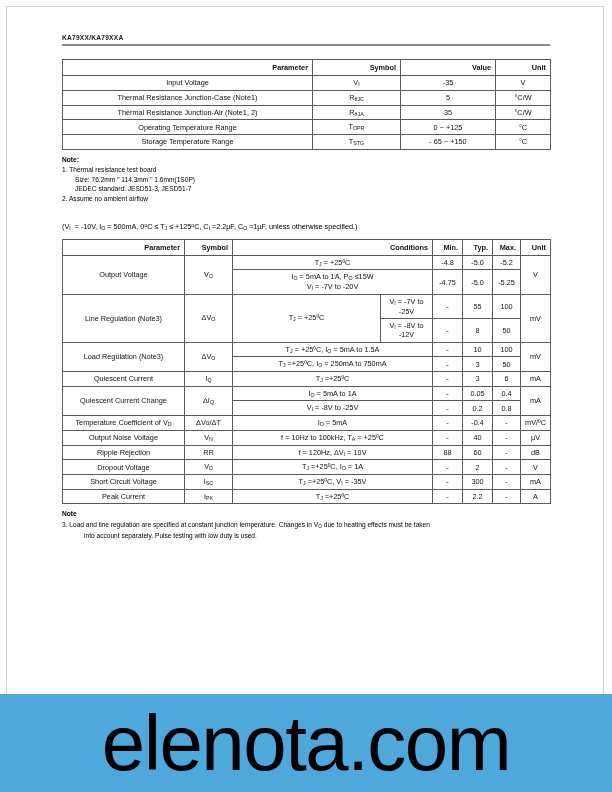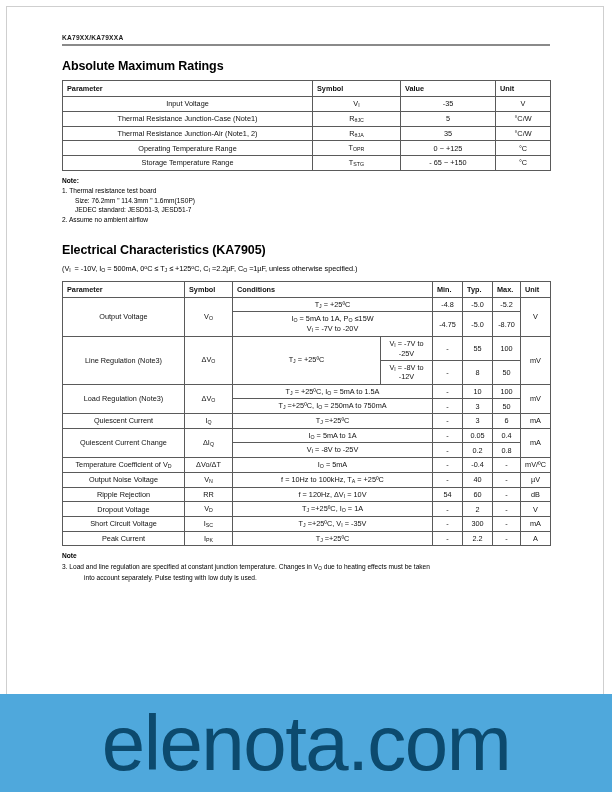--- a/index.html
+++ b/index.html
@@ -74,21 +74,21 @@
   }
   table.dt th, table.dt td {
     border: 1px solid #5a5a5a;
     padding: 2px 4px;
     vertical-align: middle;
     line-height: 1.25;
     color: #111;
   }
   table.dt th {
     font-weight: bold;
-    text-align: left;
+    text-align: right;
   }
   table.dt thead th {
     padding-top: 3px;
     padding-bottom: 3px;
   }
   .tl { text-align: center; }
   .tc { text-align: center; }
 
   
   .note-block {
@@ -133,21 +133,21 @@
   .watermark-text {
     position: absolute;
     left: 0;
     top: 0;
     width: 612px;
     height: 98px;
     display: flex;
     align-items: center;
     justify-content: center;
     font-size: 78px;
-    color: #0c4a6e;
+    color: #000000;
     letter-spacing: -1.5px;
     font-family: "Liberation Sans", sans-serif;
     white-space: nowrap;
   }
   .footer-rule {
     position: absolute;
     left: 62px;
     top: 751px;
     width: 488px;
     height: 1px;
@@ -165,21 +165,20 @@
 <body>
 
 <div class="page">
   <div class="page-border"></div>
 
   <div class="content">
 
     <div class="doc-header">KA79XX/KA79XXA</div>
     <div class="header-rule"></div>
 
-    <h2 class="section-title">Absolute Maximum Ratings</h2>
 
     <table class="dt">
       <colgroup>
         <col style="width:250px">
         <col style="width:88px">
         <col style="width:95px">
         <col style="width:55px">
       </colgroup>
       <thead>
         <tr>
@@ -226,21 +225,20 @@
     <div class="note-block">
       <div class="note-title">Note:</div>
       <div class="note-item">1. Thermal resistance test board</div>
       <div class="note-sub">Size: 76.2mm " 114.3mm " 1.6mm(1S0P)</div>
       <div class="note-sub">JEDEC standard: JESD51-3, JESD51-7</div>
       <div class="note-item">2. Assume no ambient airflow</div>
     </div>
 
     <div class="gap-lg"></div>
 
-    <h2 class="section-title">Electrical Characteristics (KA7905)</h2>
 
     <div class="cond-line">(V<sub>I</sub>&nbsp; = -10V, I<sub>O</sub> = 500mA, 0<sup>o</sup>C ≤ T<sub>J</sub> ≤ +125<sup>o</sup>C, C<sub>I</sub> =2.2µF, C<sub>O</sub> =1µF, unless otherwise specified.)</div>
 
     <table class="dt">
       <colgroup>
         <col style="width:122px">
         <col style="width:48px">
         <col style="width:148px">
         <col style="width:52px">
         <col style="width:30px">
@@ -270,21 +268,21 @@
           <td class="tc">-5.2</td>
           <td class="tc" rowspan="2">V</td>
         </tr>
         <tr>
           <td class="tl" colspan="2">
             <div><span>I</span><sub>O</sub><span> = 5mA to 1A, P</span><sub>O</sub><span> ≤15W</span></div>
             <div><span>V</span><sub>I</sub><span> = -7V to -20V</span></div>
           </td>
           <td class="tc">-4.75</td>
           <td class="tc">-5.0</td>
-          <td class="tc">-8.70</td>
+          <td class="tc">-5.25</td>
         </tr>
 
         <tr>
           <td class="tl" rowspan="2">Line Regulation (Note3)</td>
           <td class="tc" rowspan="2"><span>ΔV</span><sub>O</sub></td>
           <td class="tl" rowspan="2"><span>T</span><sub>J</sub><span> = +25ºC</span></td>
           <td class="tl"><span>V</span><sub>I</sub><span> = -7V to -25V</span></td>
           <td class="tc">-</td>
           <td class="tc">55</td>
           <td class="tc">100</td>
@@ -356,21 +354,21 @@
           <td class="tc">-</td>
           <td class="tc">40</td>
           <td class="tc">-</td>
           <td class="tc">µV</td>
         </tr>
 
         <tr>
           <td class="tl">Ripple Rejection</td>
           <td class="tc">RR</td>
           <td class="tl" colspan="2"><span>f = 120Hz, ΔV</span><sub>I</sub><span> = 10V</span></td>
-          <td class="tc">54</td>
+          <td class="tc">88</td>
           <td class="tc">60</td>
           <td class="tc">-</td>
           <td class="tc">dB</td>
         </tr>
 
         <tr>
           <td class="tl">Dropout Voltage</td>
           <td class="tc"><span>V</span><sub>D</sub></td>
           <td class="tl" colspan="2"><span>T</span><sub>J</sub><span> =+25ºC, I</span><sub>O</sub><span> = 1A</span></td>
           <td class="tc">-</td>

